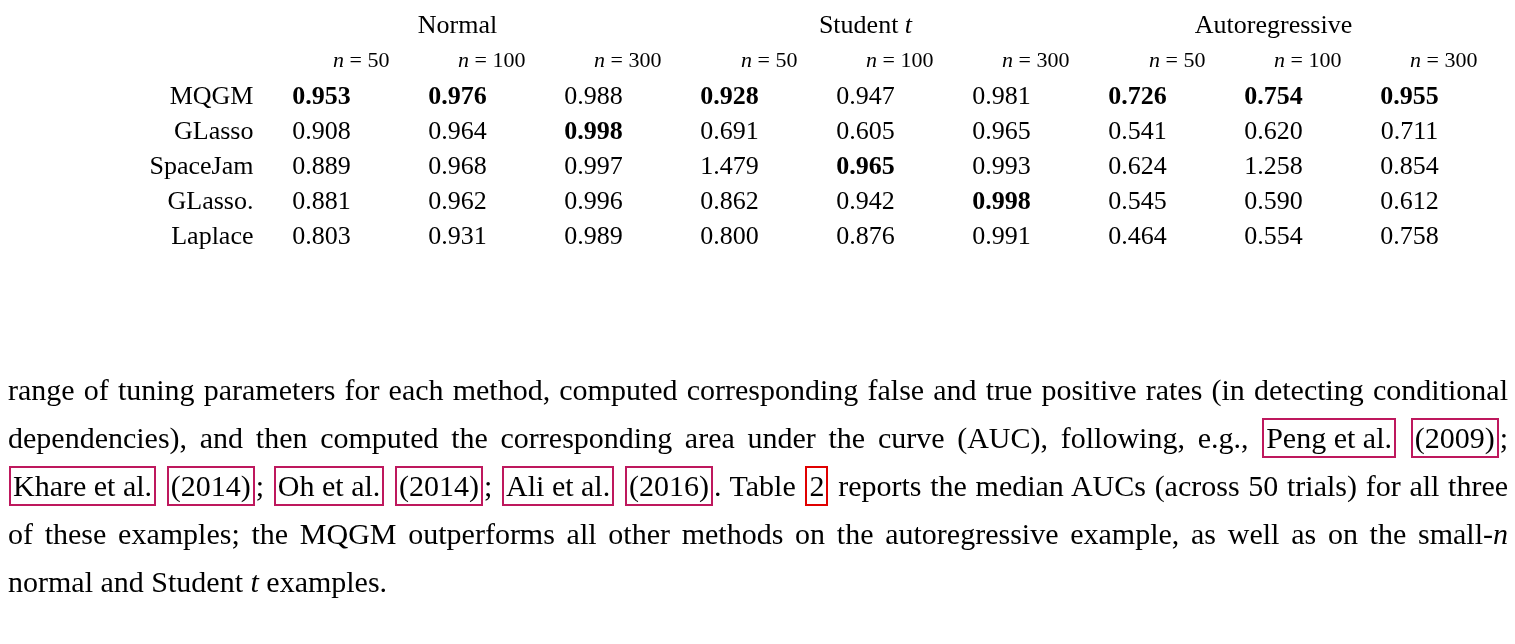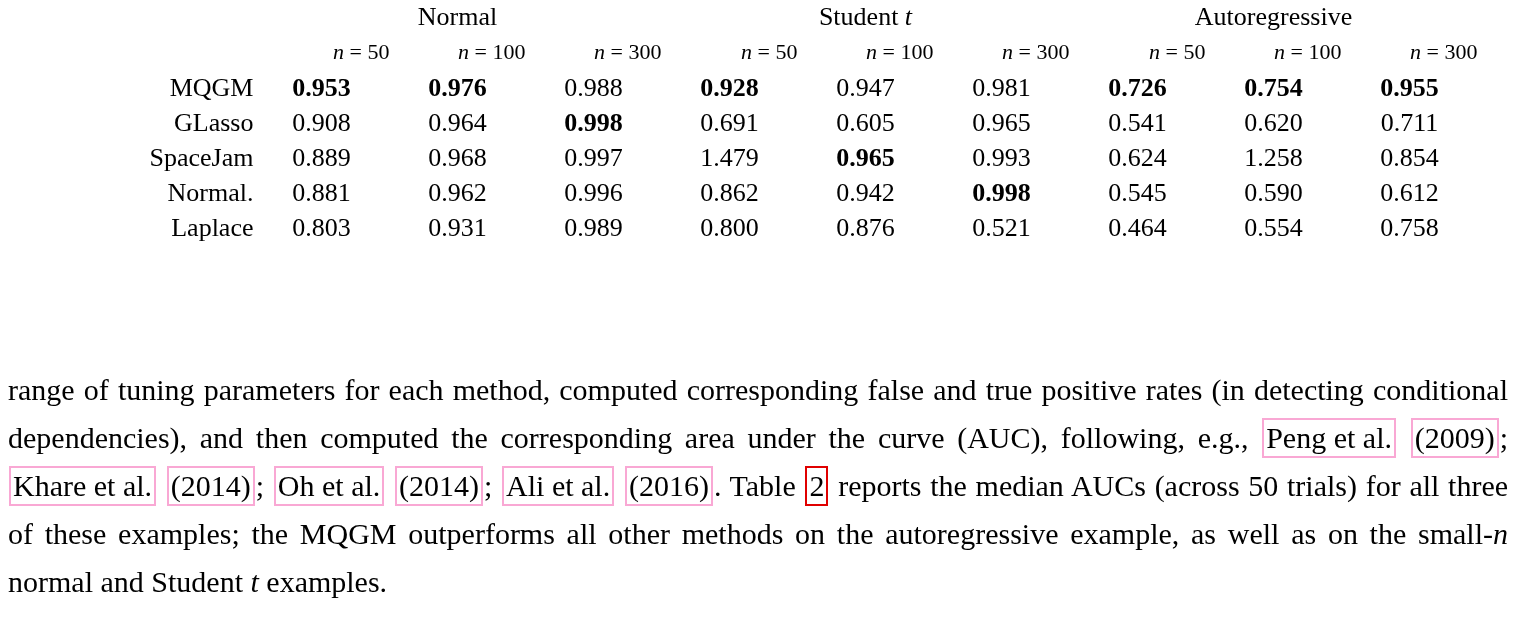--- a/index.html
+++ b/index.html
@@ -12,21 +12,21 @@
     height: 644px;
     font-family: "Liberation Serif", serif;
     color: #000000;
     overflow: hidden;
   }
   .page {
     position: relative;
     width: 1515px;
     height: 644px;
     box-sizing: border-box;
-    padding: 0 12px;
+    padding: 8px 12px;
   }
 
   
   table.auc {
     border-collapse: collapse;
     margin: 0 auto;
     width: 1440px;
     table-layout: fixed;
   }
   table.auc td, table.auc th {
@@ -74,21 +74,21 @@
     width: 1500px;
     font-size: 30px;
     line-height: 48px;
     text-align: justify;
     text-justify: inter-word;
   }
   .body-text p { margin: 0; }
   .ital { }
 
   .cite-green {
-    border: 2px solid #f9a8d4;
+    border: 2px solid #be185d;
     padding: 0 2px;
     display: inline-block;
     line-height: 36px;
     margin: 0 1px;
     text-decoration: none;
     color: #000000;
   }
   .cite-red {
     border: 2px solid #e00000;
     padding: 0 2px;
@@ -168,39 +168,39 @@
         <td class="cell">0.968</td>
         <td class="cell">0.997</td>
         <td class="cell">1.479</td>
         <td class="cell bold">0.965</td>
         <td class="cell">0.993</td>
         <td class="cell">0.624</td>
         <td class="cell">1.258</td>
         <td class="cell">0.854</td>
       </tr>
       <tr>
-        <td class="row-label">Normal.</td>
+        <td class="row-label">GLasso.</td>
         <td class="cell">0.881</td>
         <td class="cell">0.962</td>
         <td class="cell">0.996</td>
         <td class="cell">0.862</td>
         <td class="cell">0.942</td>
         <td class="cell bold">0.998</td>
         <td class="cell">0.545</td>
         <td class="cell">0.590</td>
         <td class="cell">0.612</td>
       </tr>
       <tr>
         <td class="row-label">Laplace</td>
         <td class="cell">0.803</td>
         <td class="cell">0.931</td>
         <td class="cell">0.989</td>
         <td class="cell">0.800</td>
         <td class="cell">0.876</td>
-        <td class="cell">0.521</td>
+        <td class="cell">0.991</td>
         <td class="cell">0.464</td>
         <td class="cell">0.554</td>
         <td class="cell">0.758</td>
       </tr>
     </tbody>
   </table>
 
   <div class="body-text">
     <p><span>range of tuning parameters for each method, computed corresponding false and true positive rates (in detecting conditional dependencies), and then computed the corresponding area under the curve (AUC), following, </span><span class="ital">e.g.</span><span>, </span><a class="cite-green">Peng et al.</a> <a class="cite-green">(2009)</a><span>; </span><a class="cite-green">Khare et al.</a> <a class="cite-green">(2014)</a><span>; </span><a class="cite-green">Oh et al.</a> <a class="cite-green">(2014)</a><span>; </span><a class="cite-green">Ali et al.</a> <a class="cite-green">(2016)</a><span>. Table </span><a class="cite-red">2</a><span> reports the median AUCs (across 50 trials) for all three of these examples; the MQGM outperforms all other methods on the autoregressive example, as well as on the small-</span><span class="math-i">n</span><span> normal and Student </span><span class="math-i">t</span><span> examples.</span></p>
   </div>

